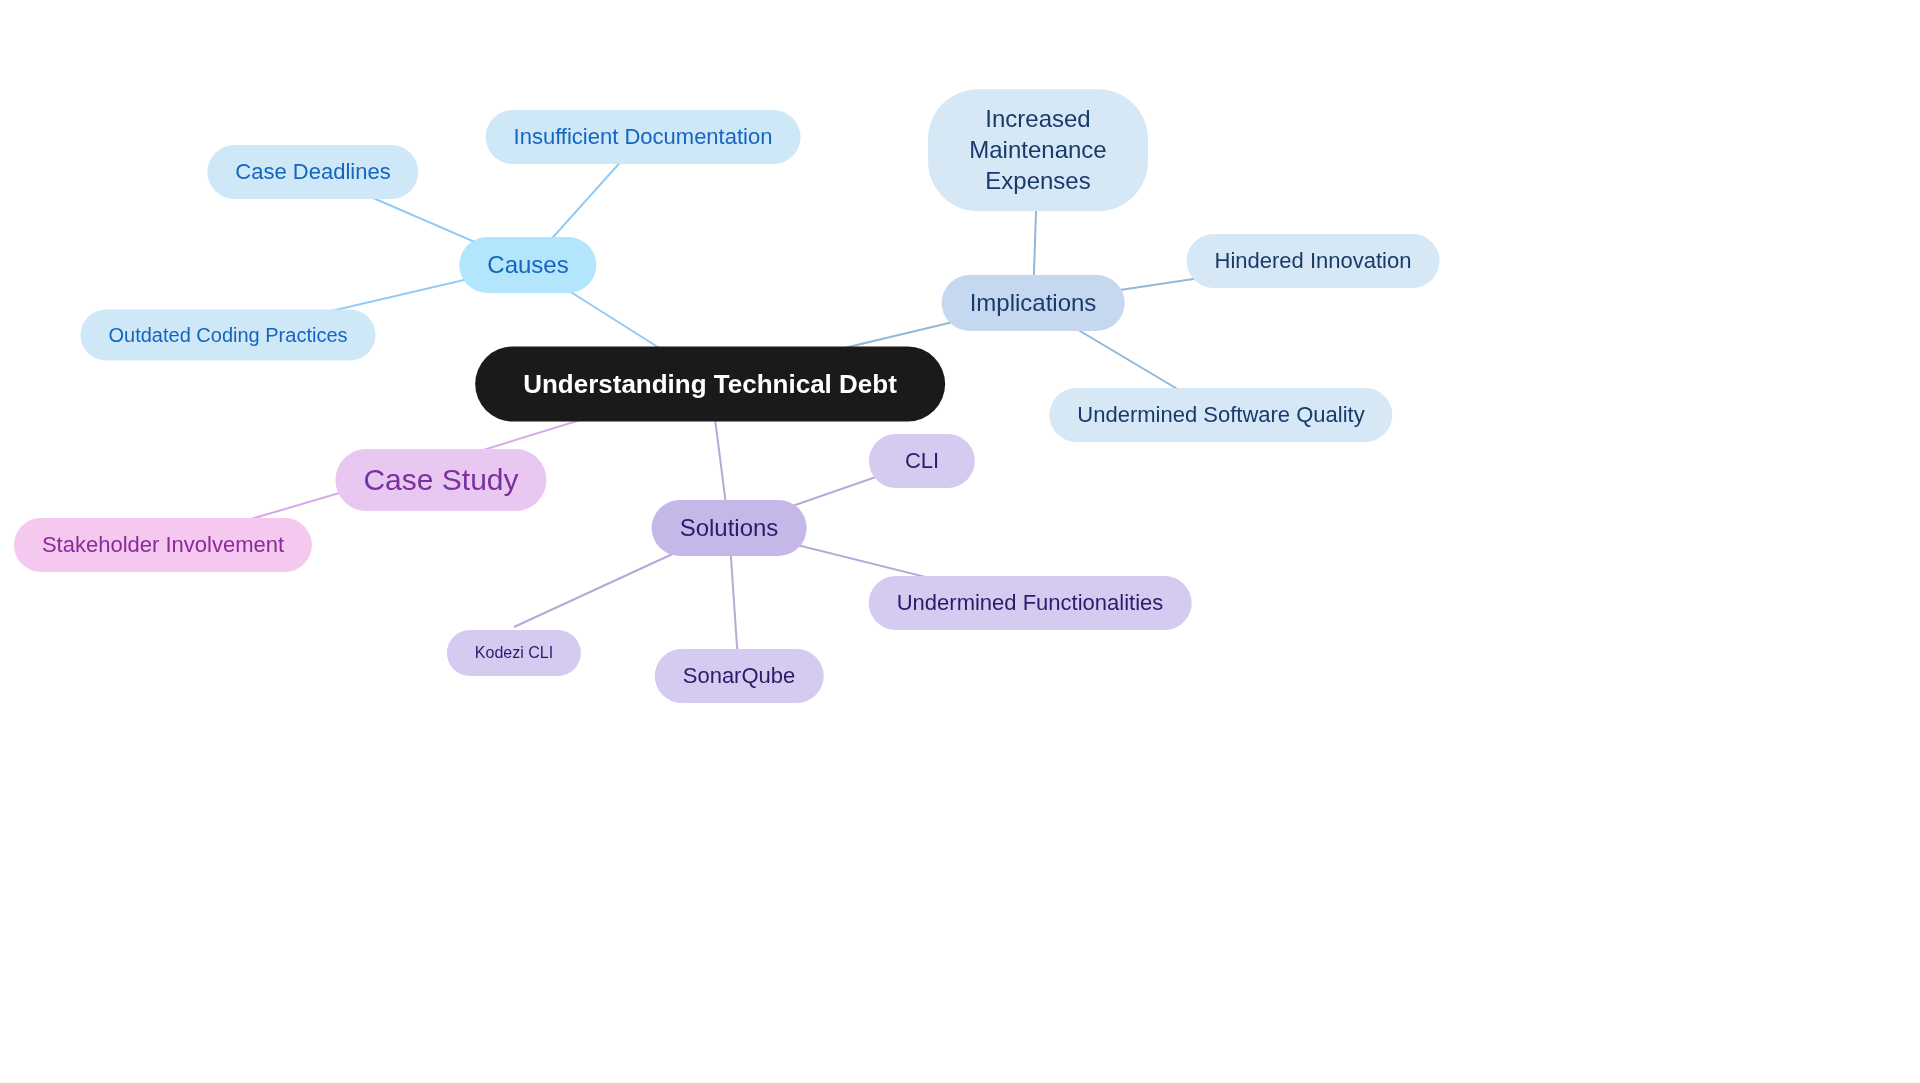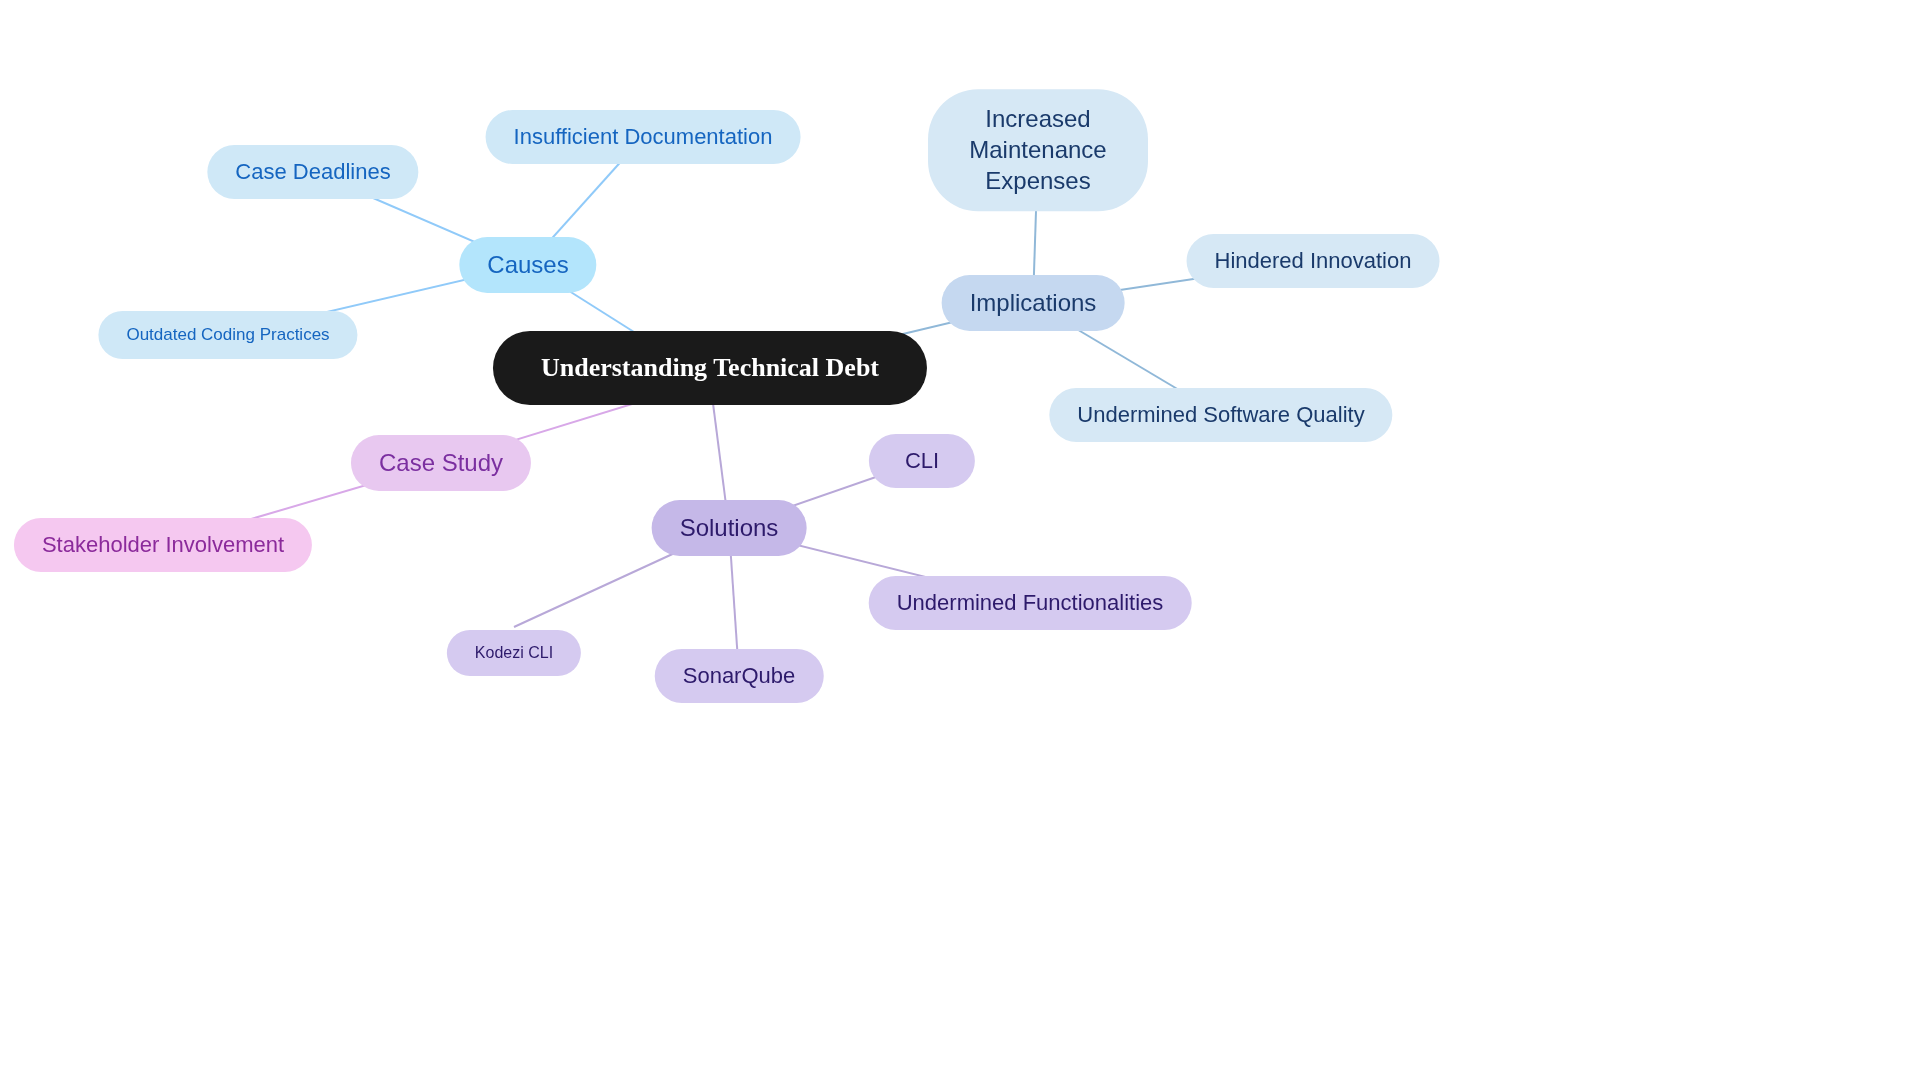--- a/index.html
+++ b/index.html
@@ -108,39 +108,39 @@
 
     <line x1="729" y1="528" x2="922" y2="461" stroke="#b8a8d8" stroke-width="2"></line>
 
     <line x1="729" y1="528" x2="1030" y2="603" stroke="#b8a8d8" stroke-width="2"></line>
 
     <line x1="729" y1="528" x2="514" y2="627" stroke="#b8a8d8" stroke-width="2"></line>
 
     <line x1="729" y1="528" x2="739" y2="676" stroke="#b8a8d8" stroke-width="2"></line>
   </svg>
 
-  <div class="node node-center" style="left: 710px; top: 368px; font-family: Liberation Serif, serif;">Understanding Technical Debt</div>
+  <div class="node node-center" style="left: 710px; top: 384px;">Understanding Technical Debt</div>
 
   <div class="node node-causes" style="left: 528px; top: 265px; font-size: 24px;">Causes</div>
 
   <div class="node node-blue-light" style="left: 313px; top: 172px; font-size: 22px;">Case Deadlines</div>
 
   <div class="node node-blue-light" style="left: 643px; top: 137px; font-size: 22px;">Insufficient Documentation</div>
 
-  <div class="node node-blue-light" style="left: 228px; top: 335px; font-size: 17px;">Outdated Coding Practices</div>
+  <div class="node node-blue-light" style="left: 228px; top: 335px; font-size: 20px;">Outdated Coding Practices</div>
 
   <div class="node node-implications" style="left: 1033px; top: 303px; font-size: 24px;">Implications</div>
 
   <div class="node node-implications-child" style="left: 1038px; top: 150px; font-size: 24px; max-width: 220px; line-height: 1.3;">Increased Maintenance Expenses</div>
 
   <div class="node node-implications-child" style="left: 1313px; top: 261px; font-size: 22px;">Hindered Innovation</div>
 
   <div class="node node-implications-child" style="left: 1221px; top: 415px; font-size: 22px; text-align: right;">Undermined Software Quality</div>
 
-  <div class="node node-case-study" style="left: 441px; top: 463px; font-size: 24px;">Case Study</div>
+  <div class="node node-case-study" style="left: 441px; top: 480px; font-size: 30px;">Case Study</div>
 
   <div class="node node-pink" style="left: 163px; top: 545px; font-size: 22px;">Stakeholder Involvement</div>
 
   <div class="node node-solutions" style="left: 729px; top: 528px; font-size: 24px;">Solutions</div>
 
   <div class="node node-solutions-child" style="left: 922px; top: 461px; font-size: 22px; padding: 14px 36px;">CLI</div>
 
   <div class="node node-solutions-child" style="left: 1030px; top: 603px; font-size: 22px;">Undermined Functionalities</div>
 
   <div class="node node-solutions-child" style="left: 514px; top: 653px; font-size: 16px;">Kodezi CLI</div>

